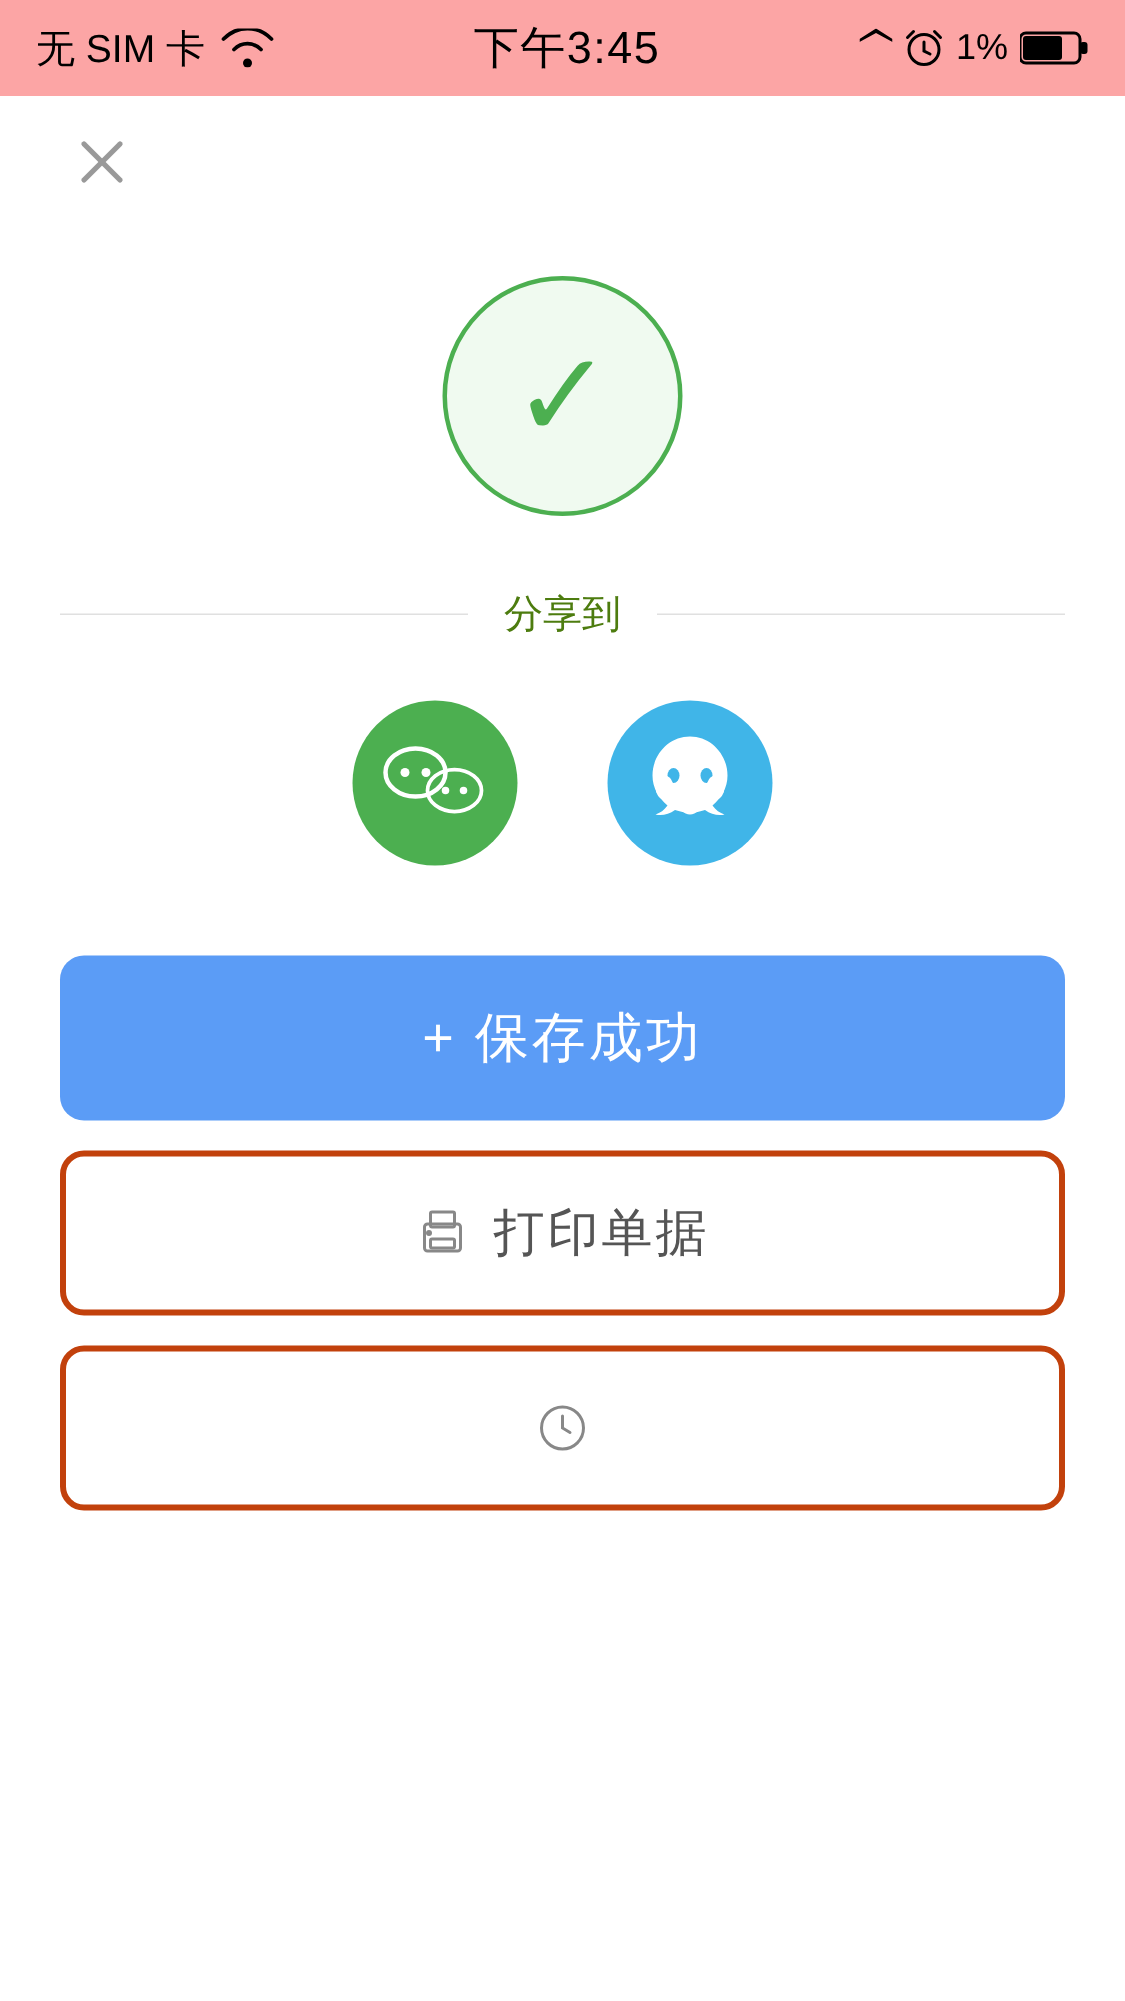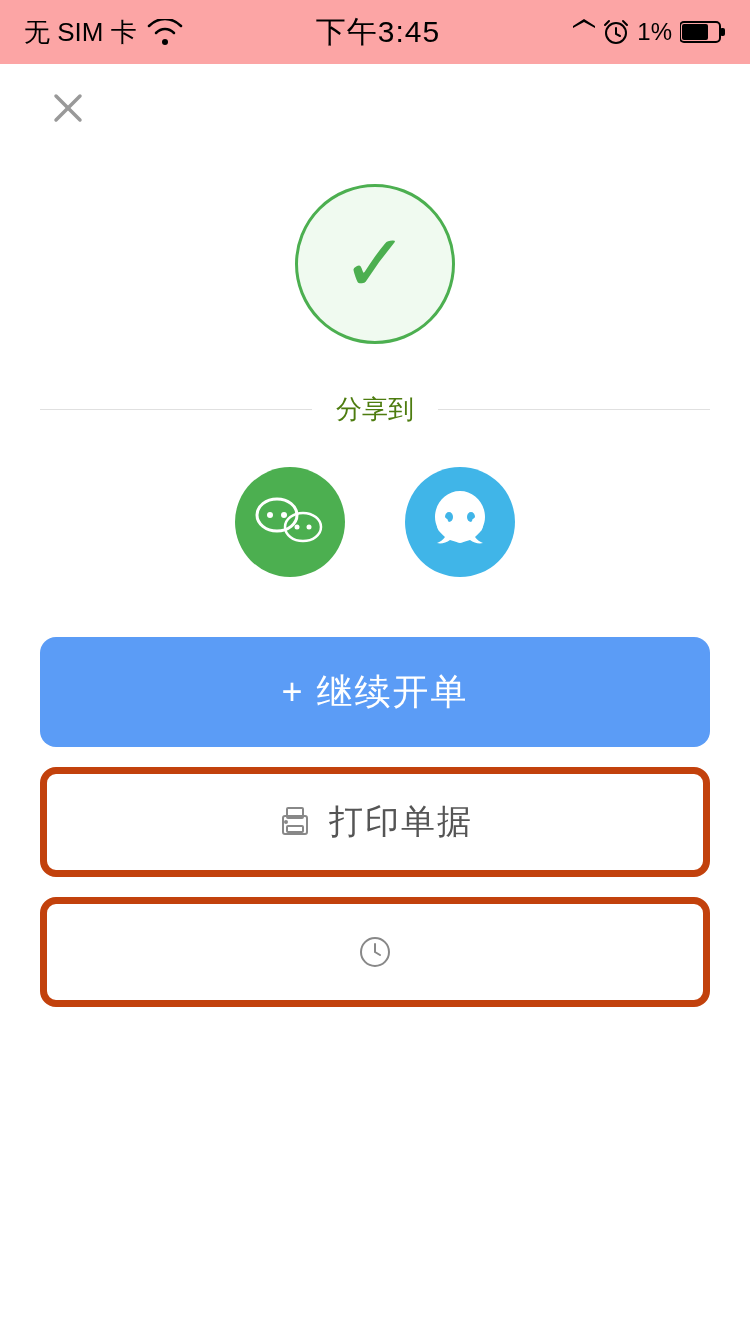--- a/index.html
+++ b/index.html
@@ -187,21 +187,21 @@
       justify-content: center;
       gap: 16px;
       cursor: pointer;
       letter-spacing: 2px;
     }
 
     .btn-secondary {
       width: 100%;
       height: 110px;
       background: #ffffff;
-      border: 7px solid #c2410c;
+      border: 4px solid #c2410c;
       border-radius: 16px;
       font-size: 34px;
       color: #555;
       display: flex;
       align-items: center;
       justify-content: center;
       gap: 16px;
       cursor: pointer;
       letter-spacing: 2px;
     }
@@ -277,21 +277,21 @@
           <ellipse cx="44" cy="30" rx="4" ry="5" fill="#40B5E8"></ellipse>
           <path d="M25 48c0 4 4 8 8 8s8-4 8-8H25z" fill="white"></path>
           <ellipse cx="16" cy="38" rx="6" ry="8" fill="white"></ellipse>
           <ellipse cx="50" cy="38" rx="6" ry="8" fill="white"></ellipse>
         </svg>
       </div>
     </div>
   </div>
 
   <div class="action-buttons">
-    <button class="btn-primary">+ 继续开单</button>
+    <button class="btn-primary">+ 保存成功</button>
     <button class="btn-secondary">
       <svg width="36" height="36" viewBox="0 0 36 36" fill="none">
         <rect x="6" y="12" width="24" height="18" rx="2" stroke="#888" stroke-width="2" fill="none"></rect>
         <rect x="10" y="4" width="16" height="10" rx="1" stroke="#888" stroke-width="2" fill="none"></rect>
         <rect x="10" y="22" width="16" height="6" rx="1" stroke="#888" stroke-width="2" fill="none"></rect>
         <circle cx="9" cy="18" r="2" fill="#888"></circle>
       </svg>
       <span>打印单据</span>
     </button>
     <button class="btn-secondary">

